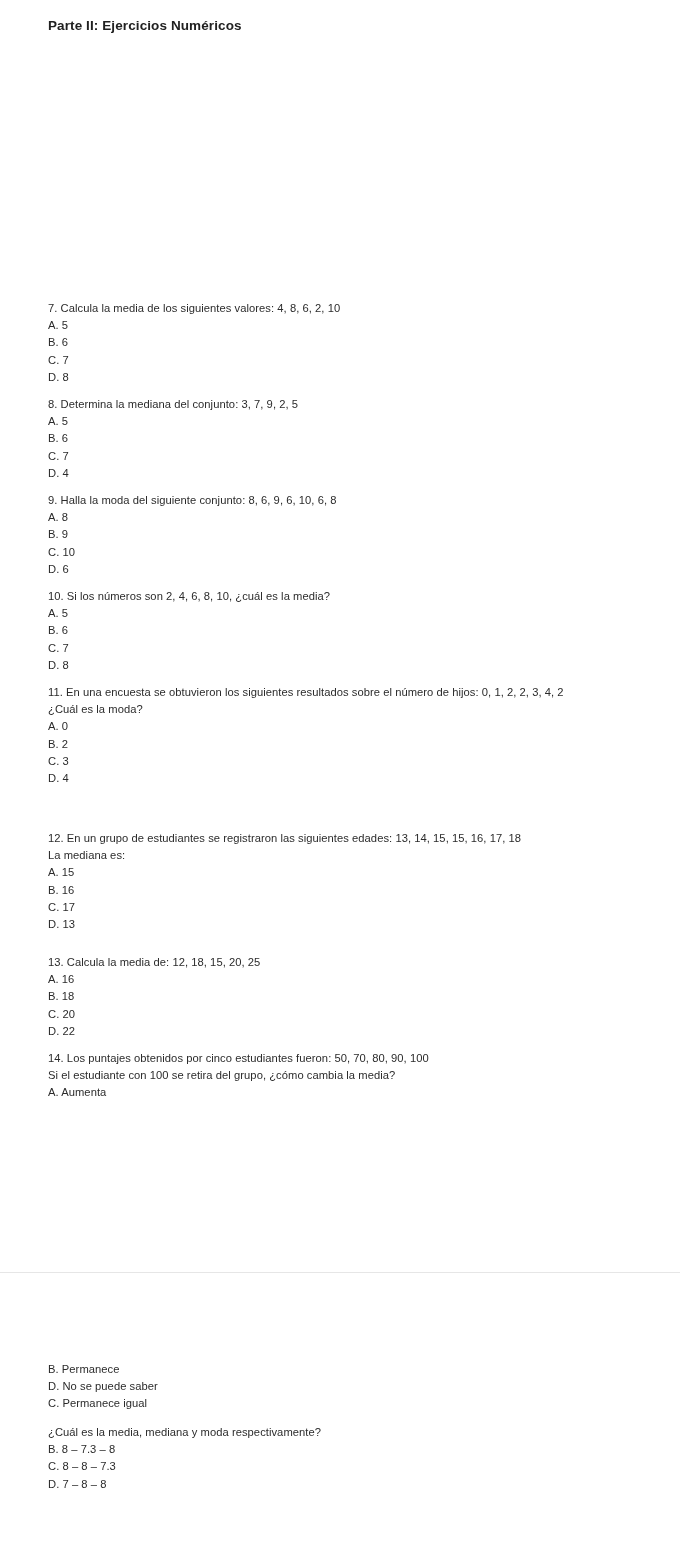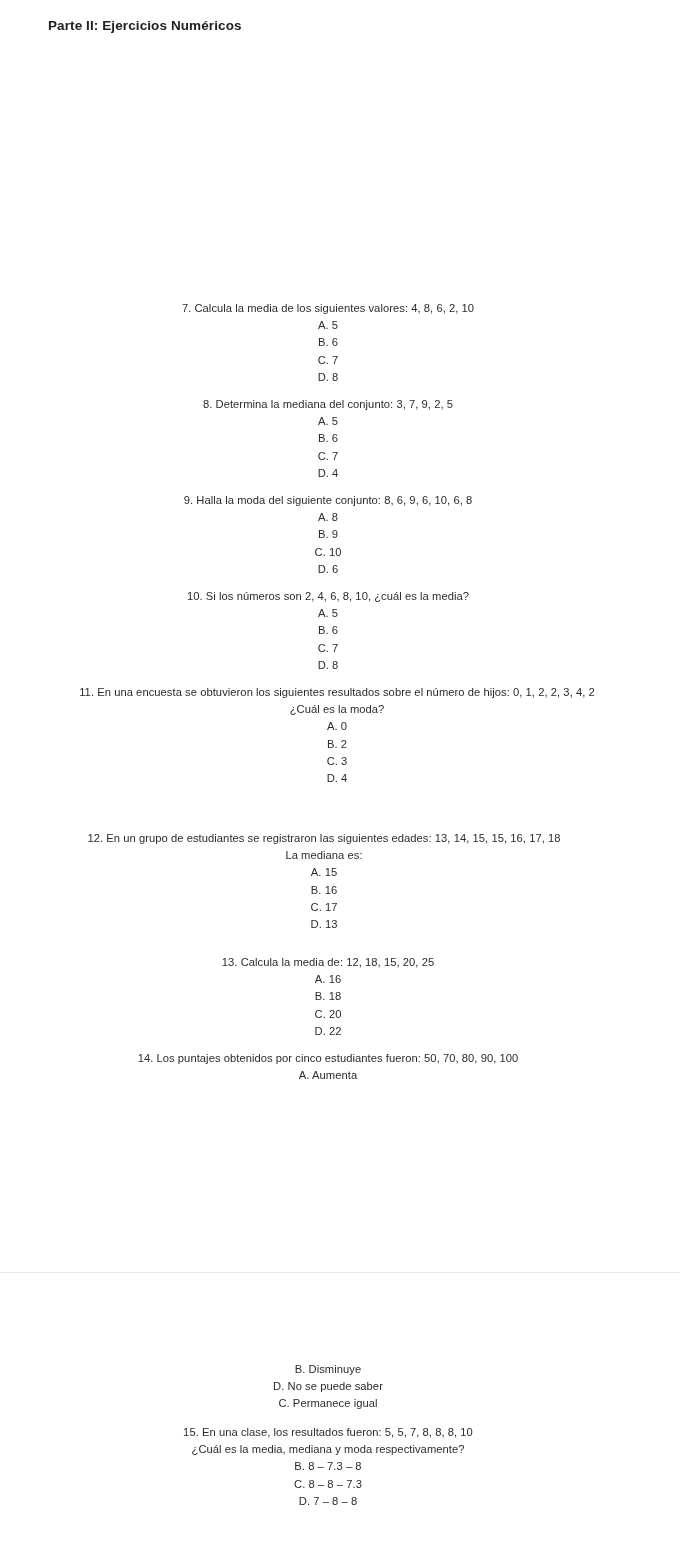--- a/index.html
+++ b/index.html
@@ -15,21 +15,20 @@
     color: #2b2b2b;
     overflow: hidden;
   }
 
   .page {
     position: absolute;
     left: 0;
     top: 0;
     width: 608px;
     height: 1562px;
-    text-align: center;
   }
 
   
   .doc-title {
     position: absolute;
     left: 48px;
     top: 18px;
     font-size: 13.5px;
     font-weight: bold;
     letter-spacing: 0.1px;
@@ -131,32 +130,32 @@
   <div class="block" style="top:954px;">
     <div class="line">13. Calcula la media de: 12, 18, 15, 20, 25</div>
     <div class="opt">A. 16</div>
     <div class="opt">B. 18</div>
     <div class="opt">C. 20</div>
     <div class="opt">D. 22</div>
   </div>
 
   <div class="block" style="top:1050px;">
     <div class="line">14. Los puntajes obtenidos por cinco estudiantes fueron: 50, 70, 80, 90, 100</div>
+    <div class="line">Si el estudiante con 100 se retira del grupo, ¿cómo cambia la media?</div>
     <div class="opt">A. Aumenta</div>
   </div>
 
   <div class="page-divider"></div>
 
   <div class="block" style="top:1361px;">
-    <div class="opt">B. Disminuye</div>
+    <div class="opt">B. Permanece</div>
     <div class="opt">D. No se puede saber</div>
     <div class="opt">C. Permanece igual</div>
   </div>
 
   <div class="block" style="top:1424px;">
-    <div class="line">15. En una clase, los resultados fueron: 5, 5, 7, 8, 8, 8, 10</div>
     <div class="line">¿Cuál es la media, mediana y moda respectivamente?</div>
     <div class="opt">B. 8 – 7.3 – 8</div>
     <div class="opt">C. 8 – 8 – 7.3</div>
     <div class="opt">D. 7 – 8 – 8</div>
   </div>
 
 </div>
 
 </body></html>

